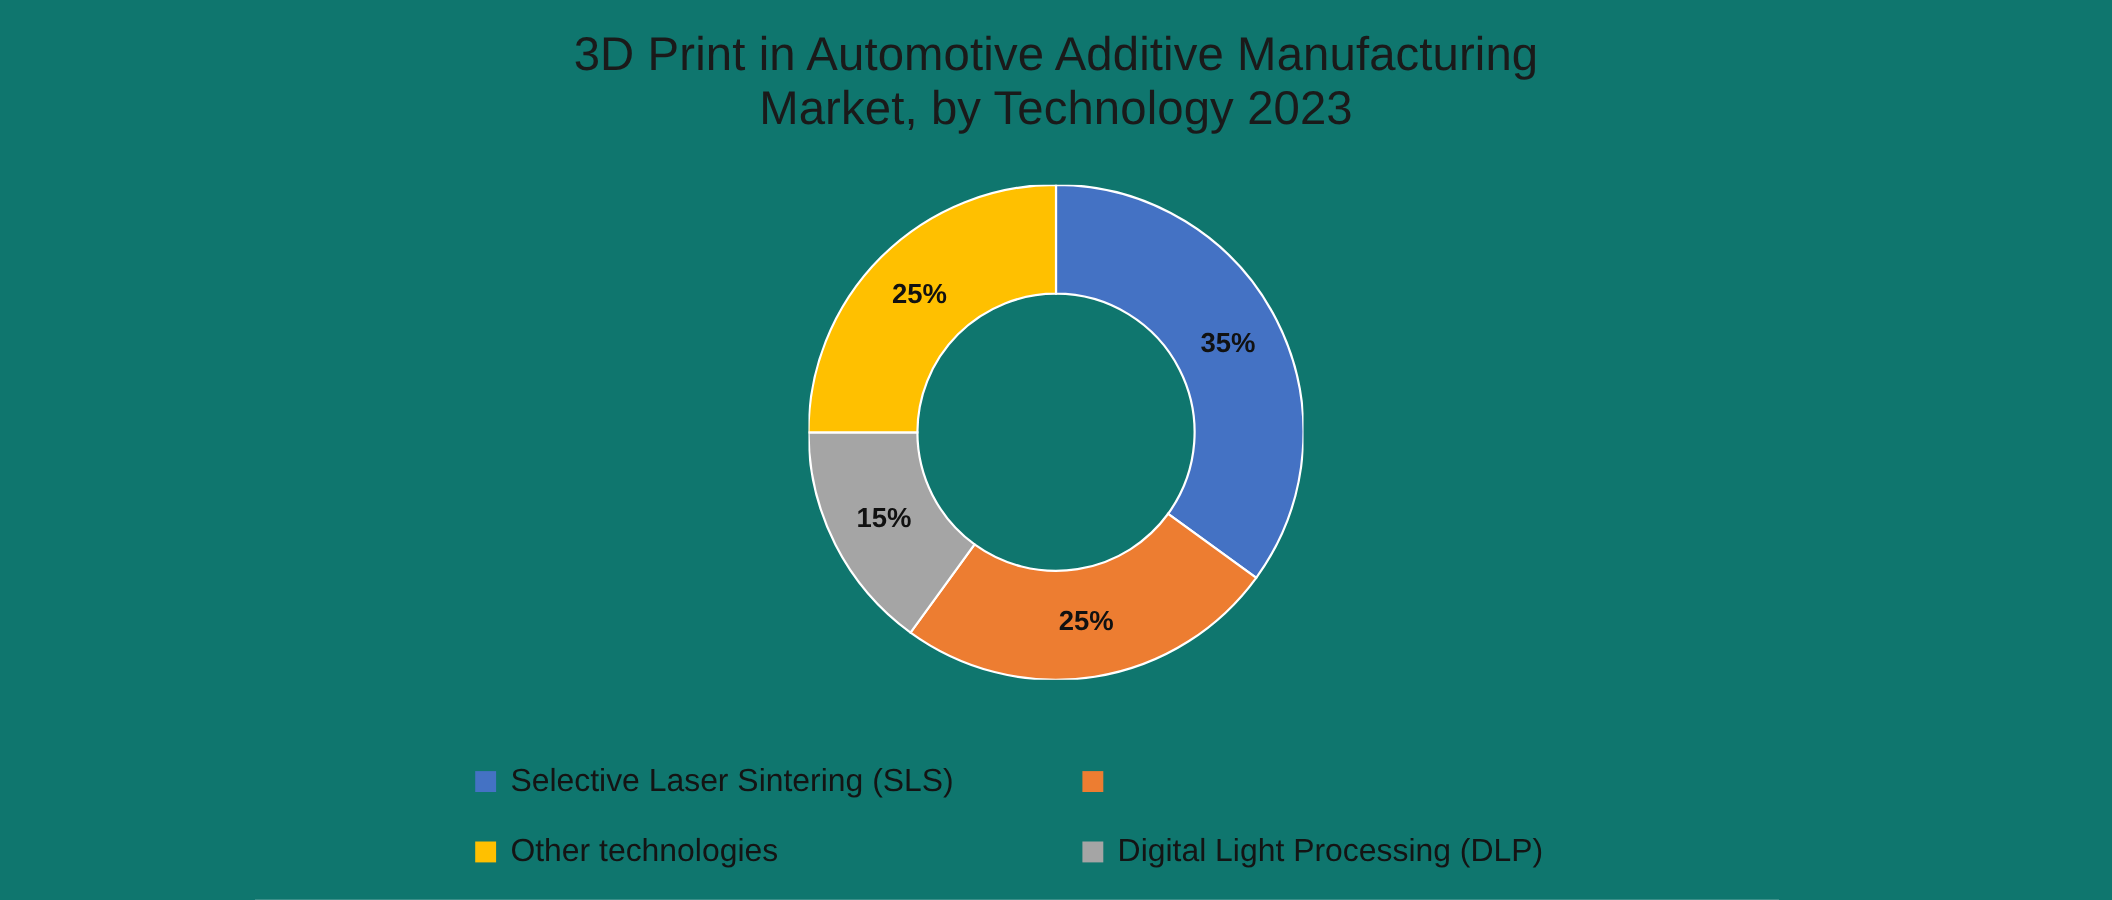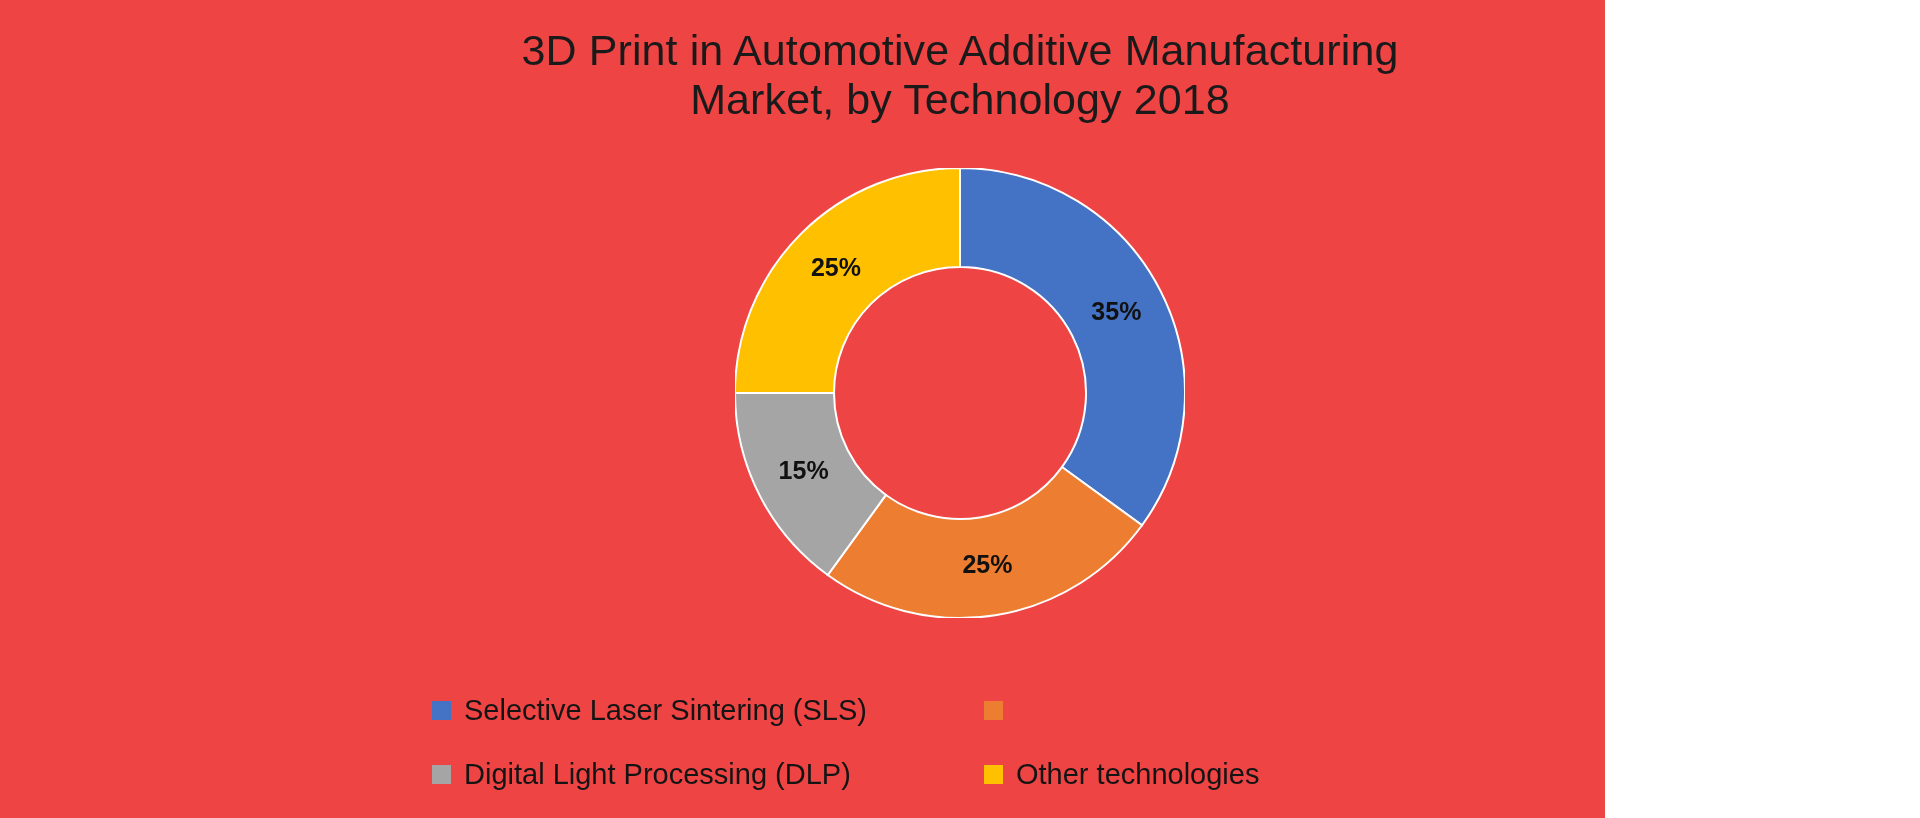--- a/index.html
+++ b/index.html
@@ -9,23 +9,23 @@
   }
   body {
     width: 1920px;
     height: 818px;
     font-family: "Liberation Sans", sans-serif;
     color: #000000;
     overflow: hidden;
   }
   .page {
     position: relative;
-    width: 1605px;
+    width: 1920px;
     height: 818px;
-    background: #ef4444;
+    background: #0f766e;
   }
 
   
   .chart-title {
     position: absolute;
     top: 26px;
     left: 0;
     width: 1920px;
     text-align: center;
     font-size: 43px;
@@ -85,21 +85,21 @@
     line-height: 1;
   }
 </style>
 </head>
 <body>
 
 <div class="page">
 
   <div class="chart-title">
     <span class="tline">3D Print in Automotive Additive Manufacturing</span>
-    <span class="tline">Market, by Technology 2018</span>
+    <span class="tline">Market, by Technology 2023</span>
   </div>
 
   <div class="donut-wrap">
     <svg class="donut-svg" viewBox="0 0 450 450">
       <g id="donut-slices">
           <path d="M 225 0 A 225 225 0 0 1 407.0288237343632 357.25168176580644 L 326.9361412912434 299.0609417888516 A 126.00000000000001 126.00000000000001 0 0 0 225 98.99999999999999 Z" fill="#4472C4" stroke="#ffffff" stroke-width="2"></path>
           <path d="M 407.0288237343632 357.25168176580644 A 225 225 0 0 1 92.74831823419356 407.0288237343632 L 150.9390582111484 326.9361412912434 A 126.00000000000001 126.00000000000001 0 0 0 326.9361412912434 299.0609417888516 Z" fill="#ED7D31" stroke="#ffffff" stroke-width="2"></path>
           <path d="M 92.74831823419356 407.0288237343632 A 225 225 0 0 1 0 225.00000000000003 L 98.99999999999999 225.00000000000003 A 126.00000000000001 126.00000000000001 0 0 0 150.9390582111484 326.9361412912434 Z" fill="#A5A5A5" stroke="#ffffff" stroke-width="2"></path>
           <path d="M 0 225.00000000000003 A 225 225 0 0 1 224.99999999999997 0 L 224.99999999999997 98.99999999999999 A 126.00000000000001 126.00000000000001 0 0 0 98.99999999999999 225.00000000000003 Z" fill="#FFC000" stroke="#ffffff" stroke-width="2"></path>
         </g>
@@ -114,22 +114,22 @@
 
   <div class="legend">
     <div class="legend-item">
       <span class="legend-swatch" style="background: rgb(68, 114, 196);"></span>
       <span class="legend-label">Selective Laser Sintering (SLS)</span>
     </div>
     <div class="legend-item">
       <span class="legend-swatch" style="background: rgb(237, 125, 49);"></span>
     </div>
     <div class="legend-item">
+      <span class="legend-swatch" style="background: rgb(255, 192, 0);"></span>
+      <span class="legend-label">Other technologies</span>
+    </div>
+    <div class="legend-item">
       <span class="legend-swatch" style="background: rgb(165, 165, 165);"></span>
       <span class="legend-label">Digital Light Processing (DLP)</span>
-    </div>
-    <div class="legend-item">
-      <span class="legend-swatch" style="background: rgb(255, 192, 0);"></span>
-      <span class="legend-label">Other technologies</span>
     </div>
   </div>
 
 </div>
 
 </body></html>

